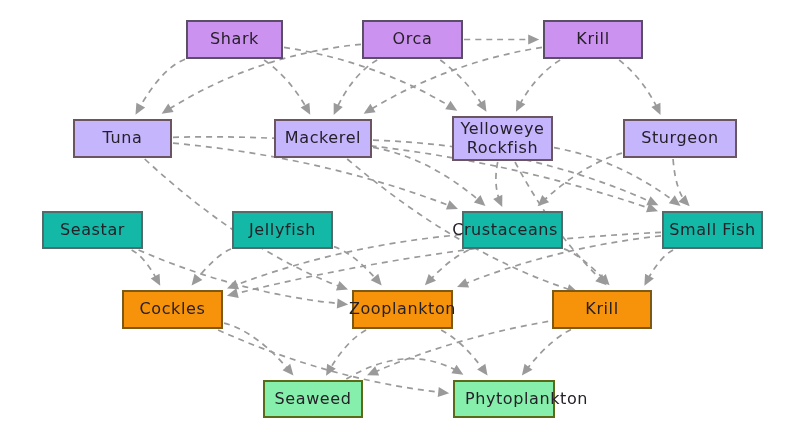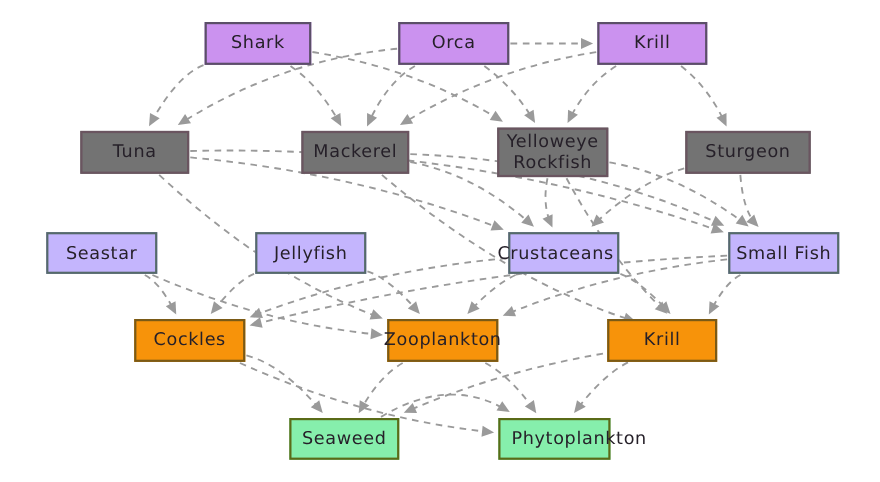--- a/index.html
+++ b/index.html
@@ -40,22 +40,22 @@
     letter-spacing: 0.6px;
     line-height: 1.18;
     z-index: 5;
     padding: 0 3px;
   }
   .node-label {
     white-space: pre-line;
     display: block;
   }
   .lvl-apex   { background: #cb92ef; border-color: #5b4f68; }
-  .lvl-fish   { background: #737373; border-color: #6a5560; }
-  .lvl-invert { background: #c4b5fd; border-color: #556a6a; }
+  .lvl-fish   { background: #c4b5fd; border-color: #6a5560; }
+  .lvl-invert { background: #14b8a6; border-color: #556a6a; }
   .lvl-plank  { background: #f7930a; border-color: #7a5a16; }
   .lvl-prod   { background: #86efac; border-color: #5a6b18; }
 </style>
 </head>
 <body>
 
 <div id="diagram">
   <svg id="edge-layer" viewBox="0 0 800 438" xmlns="http://www.w3.org/2000/svg">
       <path d="M 464 39.5 Q 502.75 39.5 536 39.5" fill="none" stroke="#9a9a9a" stroke-width="1.7" stroke-dasharray="6 5" stroke-linecap="butt"></path>
       <polygon points="539.2,39.5 528.2,44.5 528.2,34.5" fill="#9a9a9a"></polygon>

